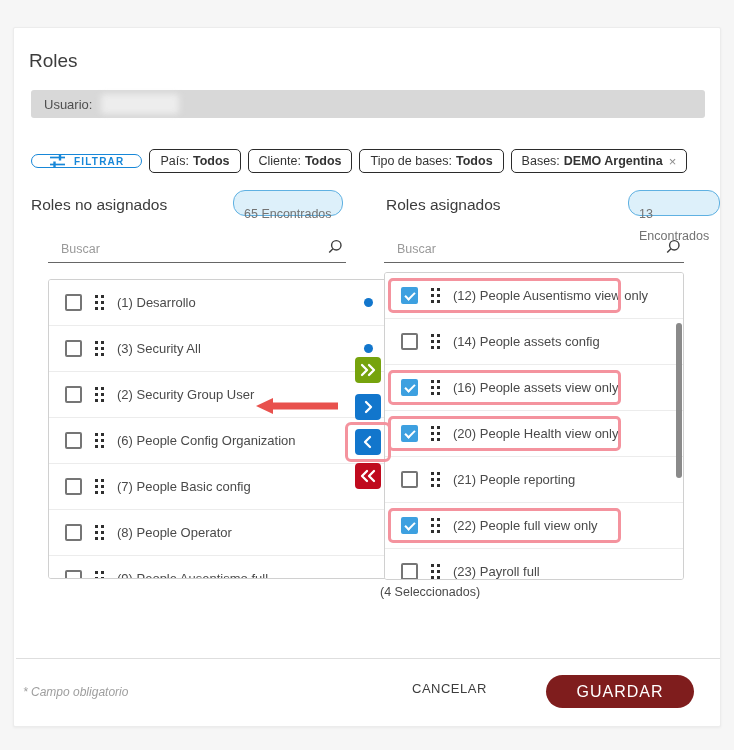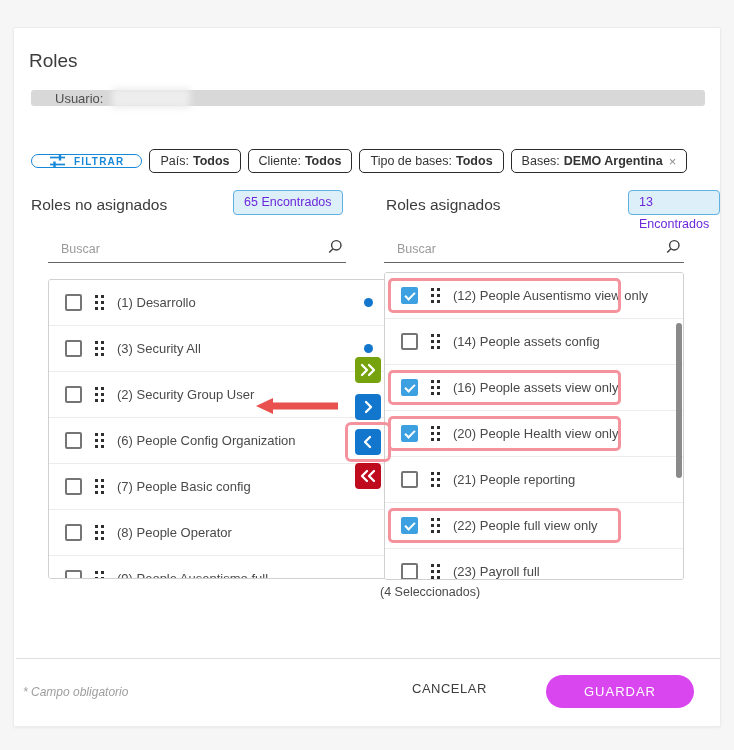--- a/index.html
+++ b/index.html
@@ -4,40 +4,40 @@
 <style>
   * { margin:0; padding:0; box-sizing:border-box; }
   html,body { width:734px; height:750px; }
   body { background:#f6f6f6; font-family:"Liberation Sans", sans-serif; color:#464646; overflow:hidden; }
 
   .card { position:absolute; left:13px; top:27px; width:708px; height:700px; background:#fff;
           border:1px solid #ececec; border-radius:2px; box-shadow:0 1px 3px rgba(0,0,0,.05); }
 
   .page-title { position:absolute; left:15px; top:22px; font-size:19px; font-weight:400; color:#3c3c3c; }
 
-  .user-bar { position:absolute; left:17px; top:62px; width:674px; height:16px; background:#d8d8d8;
-              border-radius:3px; display:flex; align-items:center; padding-left:24px; font-size:13px; color:#4f4f4f; }
+  .user-bar { position:absolute; left:17px; top:62px; width:674px; height:28px; background:#d8d8d8;
+              border-radius:3px; display:flex; align-items:center; padding-left:13px; font-size:13px; color:#4f4f4f; }
   .user-blur { display:inline-block; width:78px; height:20px; margin-left:9px; background:#ededed;
                filter:blur(3px); border-radius:2px; }
 
   .filter-row { position:absolute; left:17px; top:121px; display:flex; align-items:center; gap:7px; }
   .filter-btn { display:flex; align-items:center; gap:8px; height:14px; padding:0 17px; border:1.5px solid #1787d8;
                 border-radius:16px; background:#fff; color:#1787d8; font-size:10px; font-weight:700;
                 letter-spacing:1.2px; cursor:pointer; font-family:"Liberation Sans", sans-serif; }
   .chip { display:flex; align-items:center; height:24px; padding:0 10px; border:1.5px solid #2b2b2b;
           border-radius:5px; background:#fff; font-size:12.5px; color:#333; white-space:nowrap;text-align:right; }
   .chip b { margin-left:4px; }
   .chip .chip-x { color:#8a8a8a; margin-left:6px; font-size:13px; cursor:pointer; }
   .chip .chip-x:empty { display:none; }
 
   .col-title { position:absolute; font-size:15.5px; color:#3c3c3c; }
   .col-title.left { left:17px; top:168px; }
   .col-title.right { left:372px; top:168px; }
-  .count-badge { position:absolute; top:162px; height:25px; line-height:22px; padding:0 10px;
-                 background:#ddf0fa; border:1.5px solid #5fb1e2; border-radius:4px; color:#6d28d9; font-size:12.5px; }
+  .count-badge { position:absolute; top:162px; height:25px; line-height:22px; padding:12px 10px;
+                 background:#ddf0fa; border:1.5px solid #5fb1e2; border-radius:12px; color:#737373; font-size:12.5px; }
   .count-badge.left { left:219px; }
   .count-badge.right { left:589px;margin-left:25px; }
 
   .search { position:absolute; height:28px; border-bottom:1px solid #666; display:flex; align-items:center; }
   .search.left { left:34px; top:207px; width:298px; }
   .search.right { left:370px; top:207px; width:300px; }
   .search input { flex:1; border:none; outline:none; font-size:12.5px; color:#464646; padding-left:13px;
                   font-family:"Liberation Sans", sans-serif; background:transparent; }
   .search input::placeholder { color:#9a9a9a; }
   .search .mag { margin-right:3px; }
@@ -76,21 +76,21 @@
 
   .annot-arrow { position:absolute; left:242px; top:368px; pointer-events:none; }
 
   .selection-summary { position:absolute; left:366px; top:557px; font-size:12.5px; color:#4a4a4a; }
 
   .footer-divider { position:absolute; left:2px; top:630px; width:704px; height:1px; background:#dedede; }
   .required-note { position:absolute; left:9px; top:657px; font-size:12px; font-style:italic; color:#9e9e9e; }
   .cancel-btn { position:absolute; left:398px; top:653px; background:none; border:none; font-size:13px;
                 color:#3d3d3d; letter-spacing:.5px; cursor:pointer; font-family:"Liberation Sans", sans-serif; }
   .save-btn { position:absolute; left:532px; top:647px; width:148px; height:33px; border:none; border-radius:17px;
-              background:#d946ef; color:#fff; font-size:13px; letter-spacing:1px; cursor:pointer;
+              background:#7f1d1d; color:#fff; font-size:16px; letter-spacing:1px; cursor:pointer;
               font-family:"Liberation Sans", sans-serif; }
 </style>
 </head>
 <body>
 
 <div class="card">
 
   <div class="page-title">Roles</div>
 
   <div class="user-bar">

